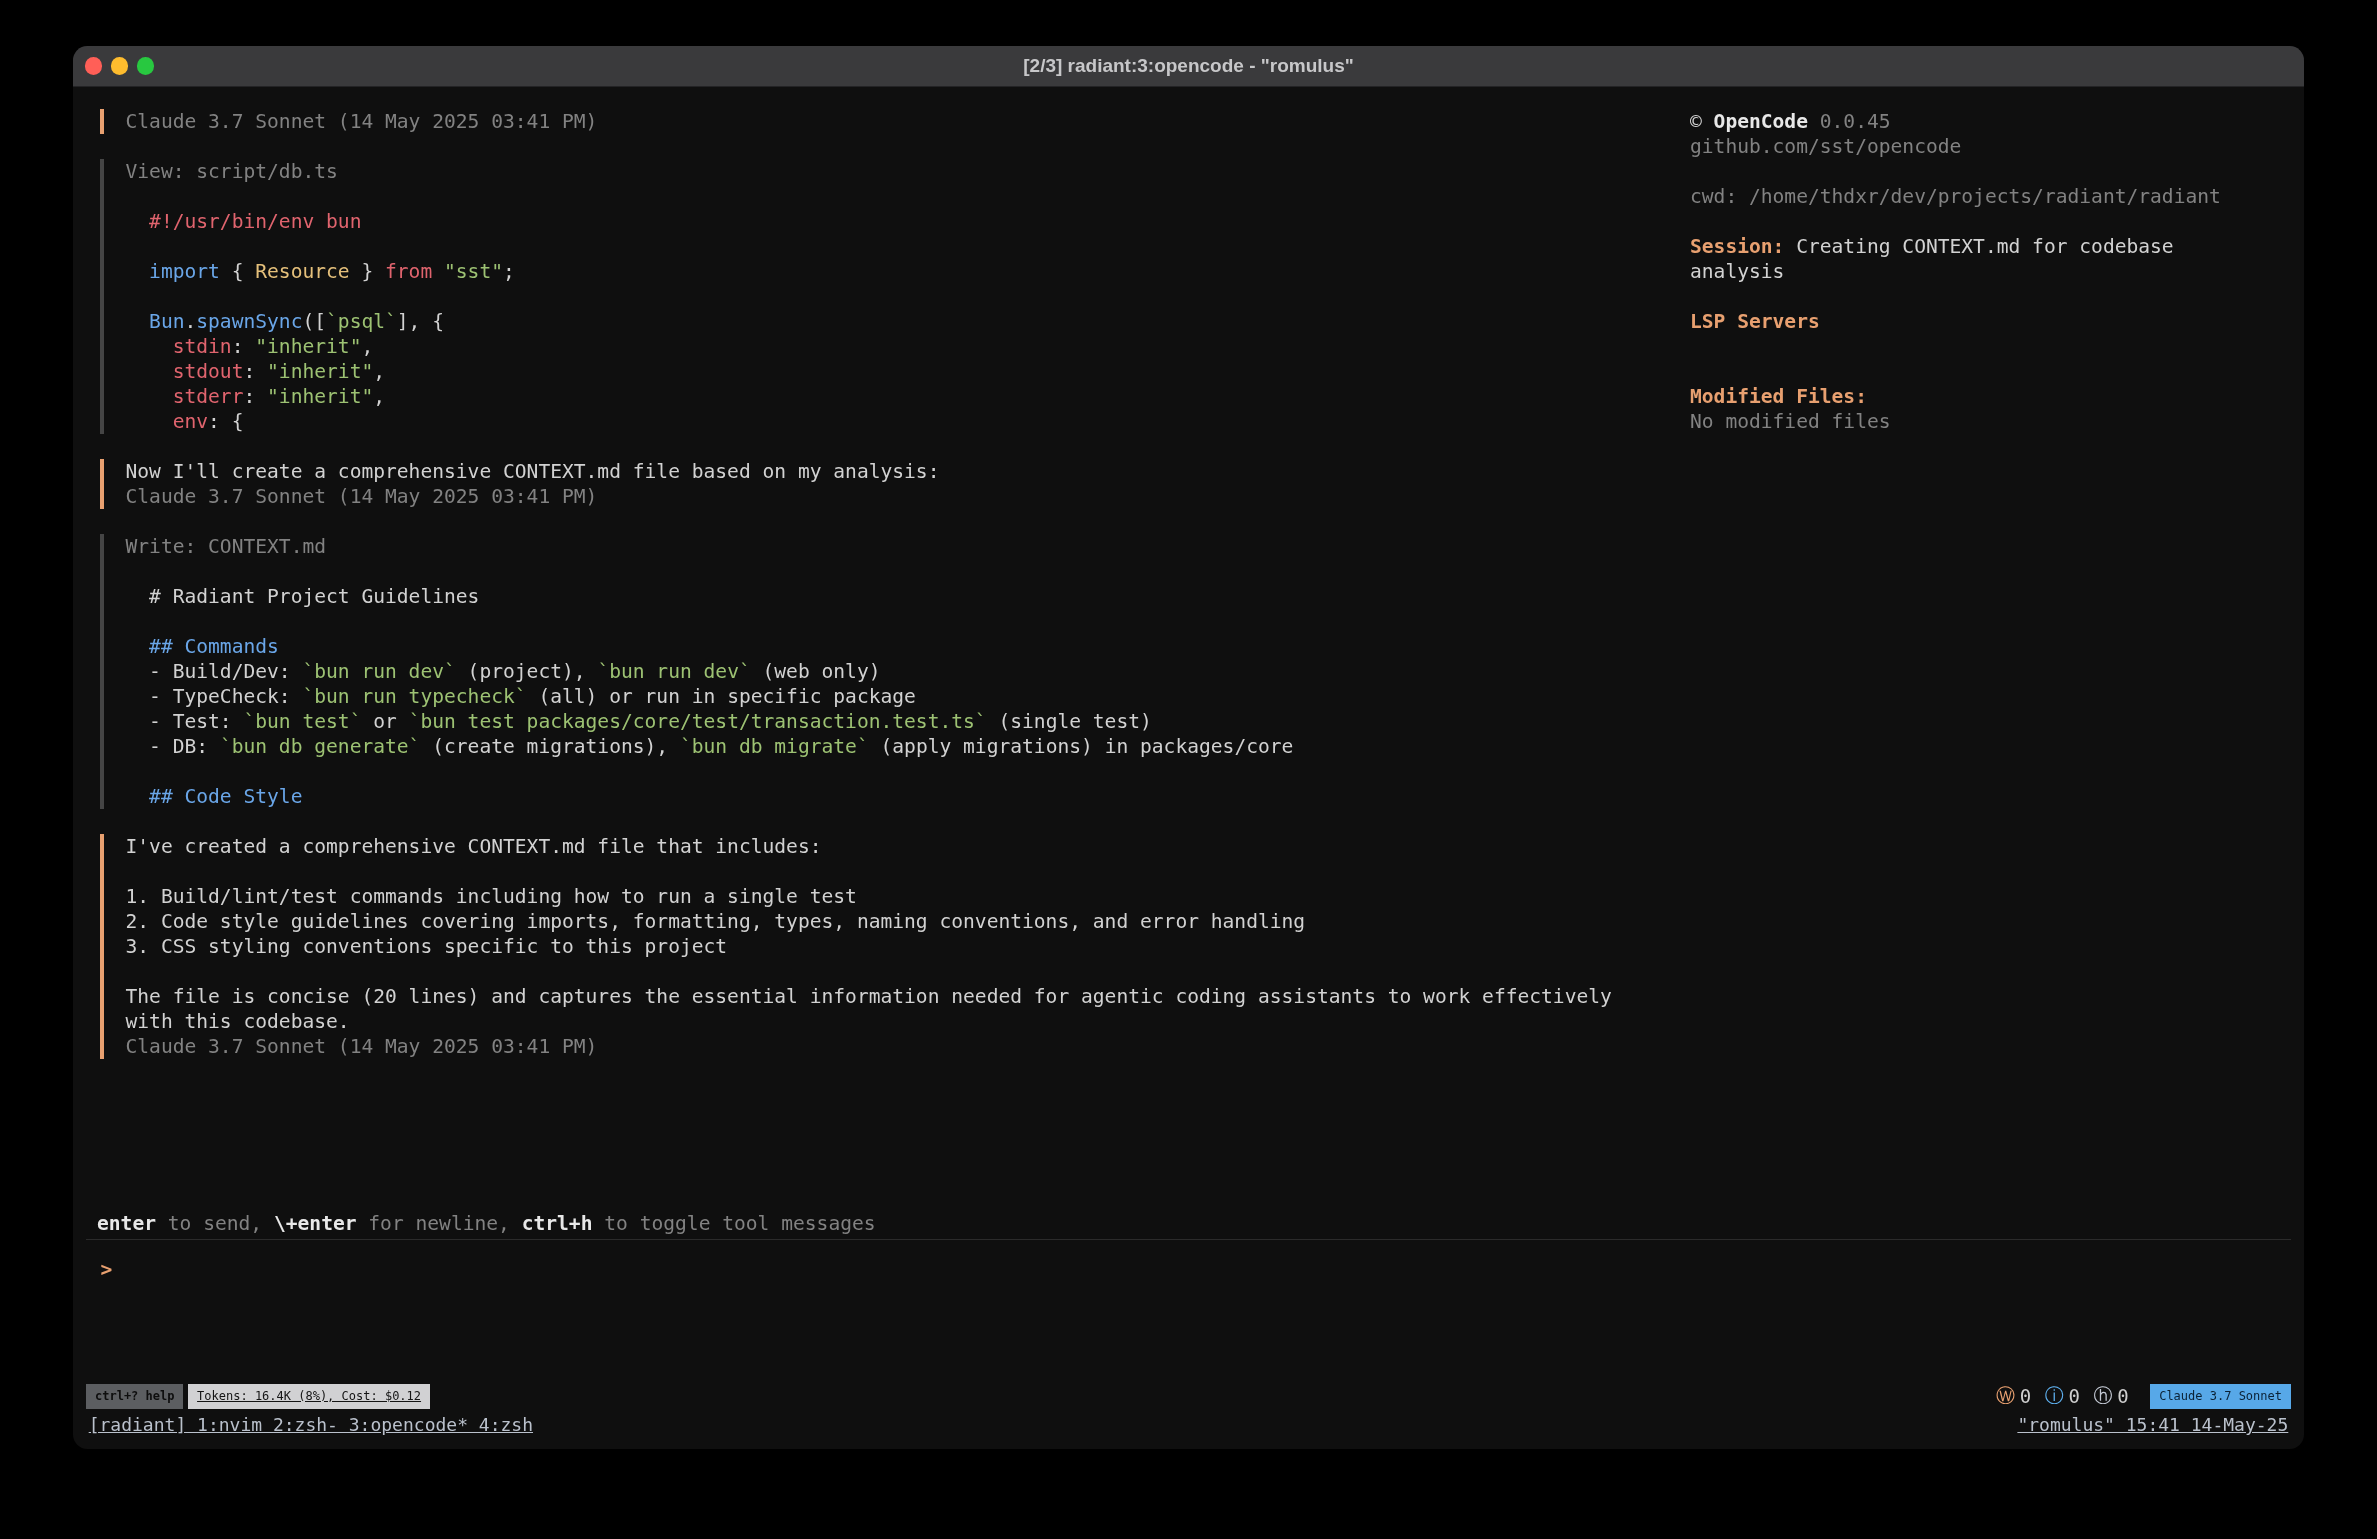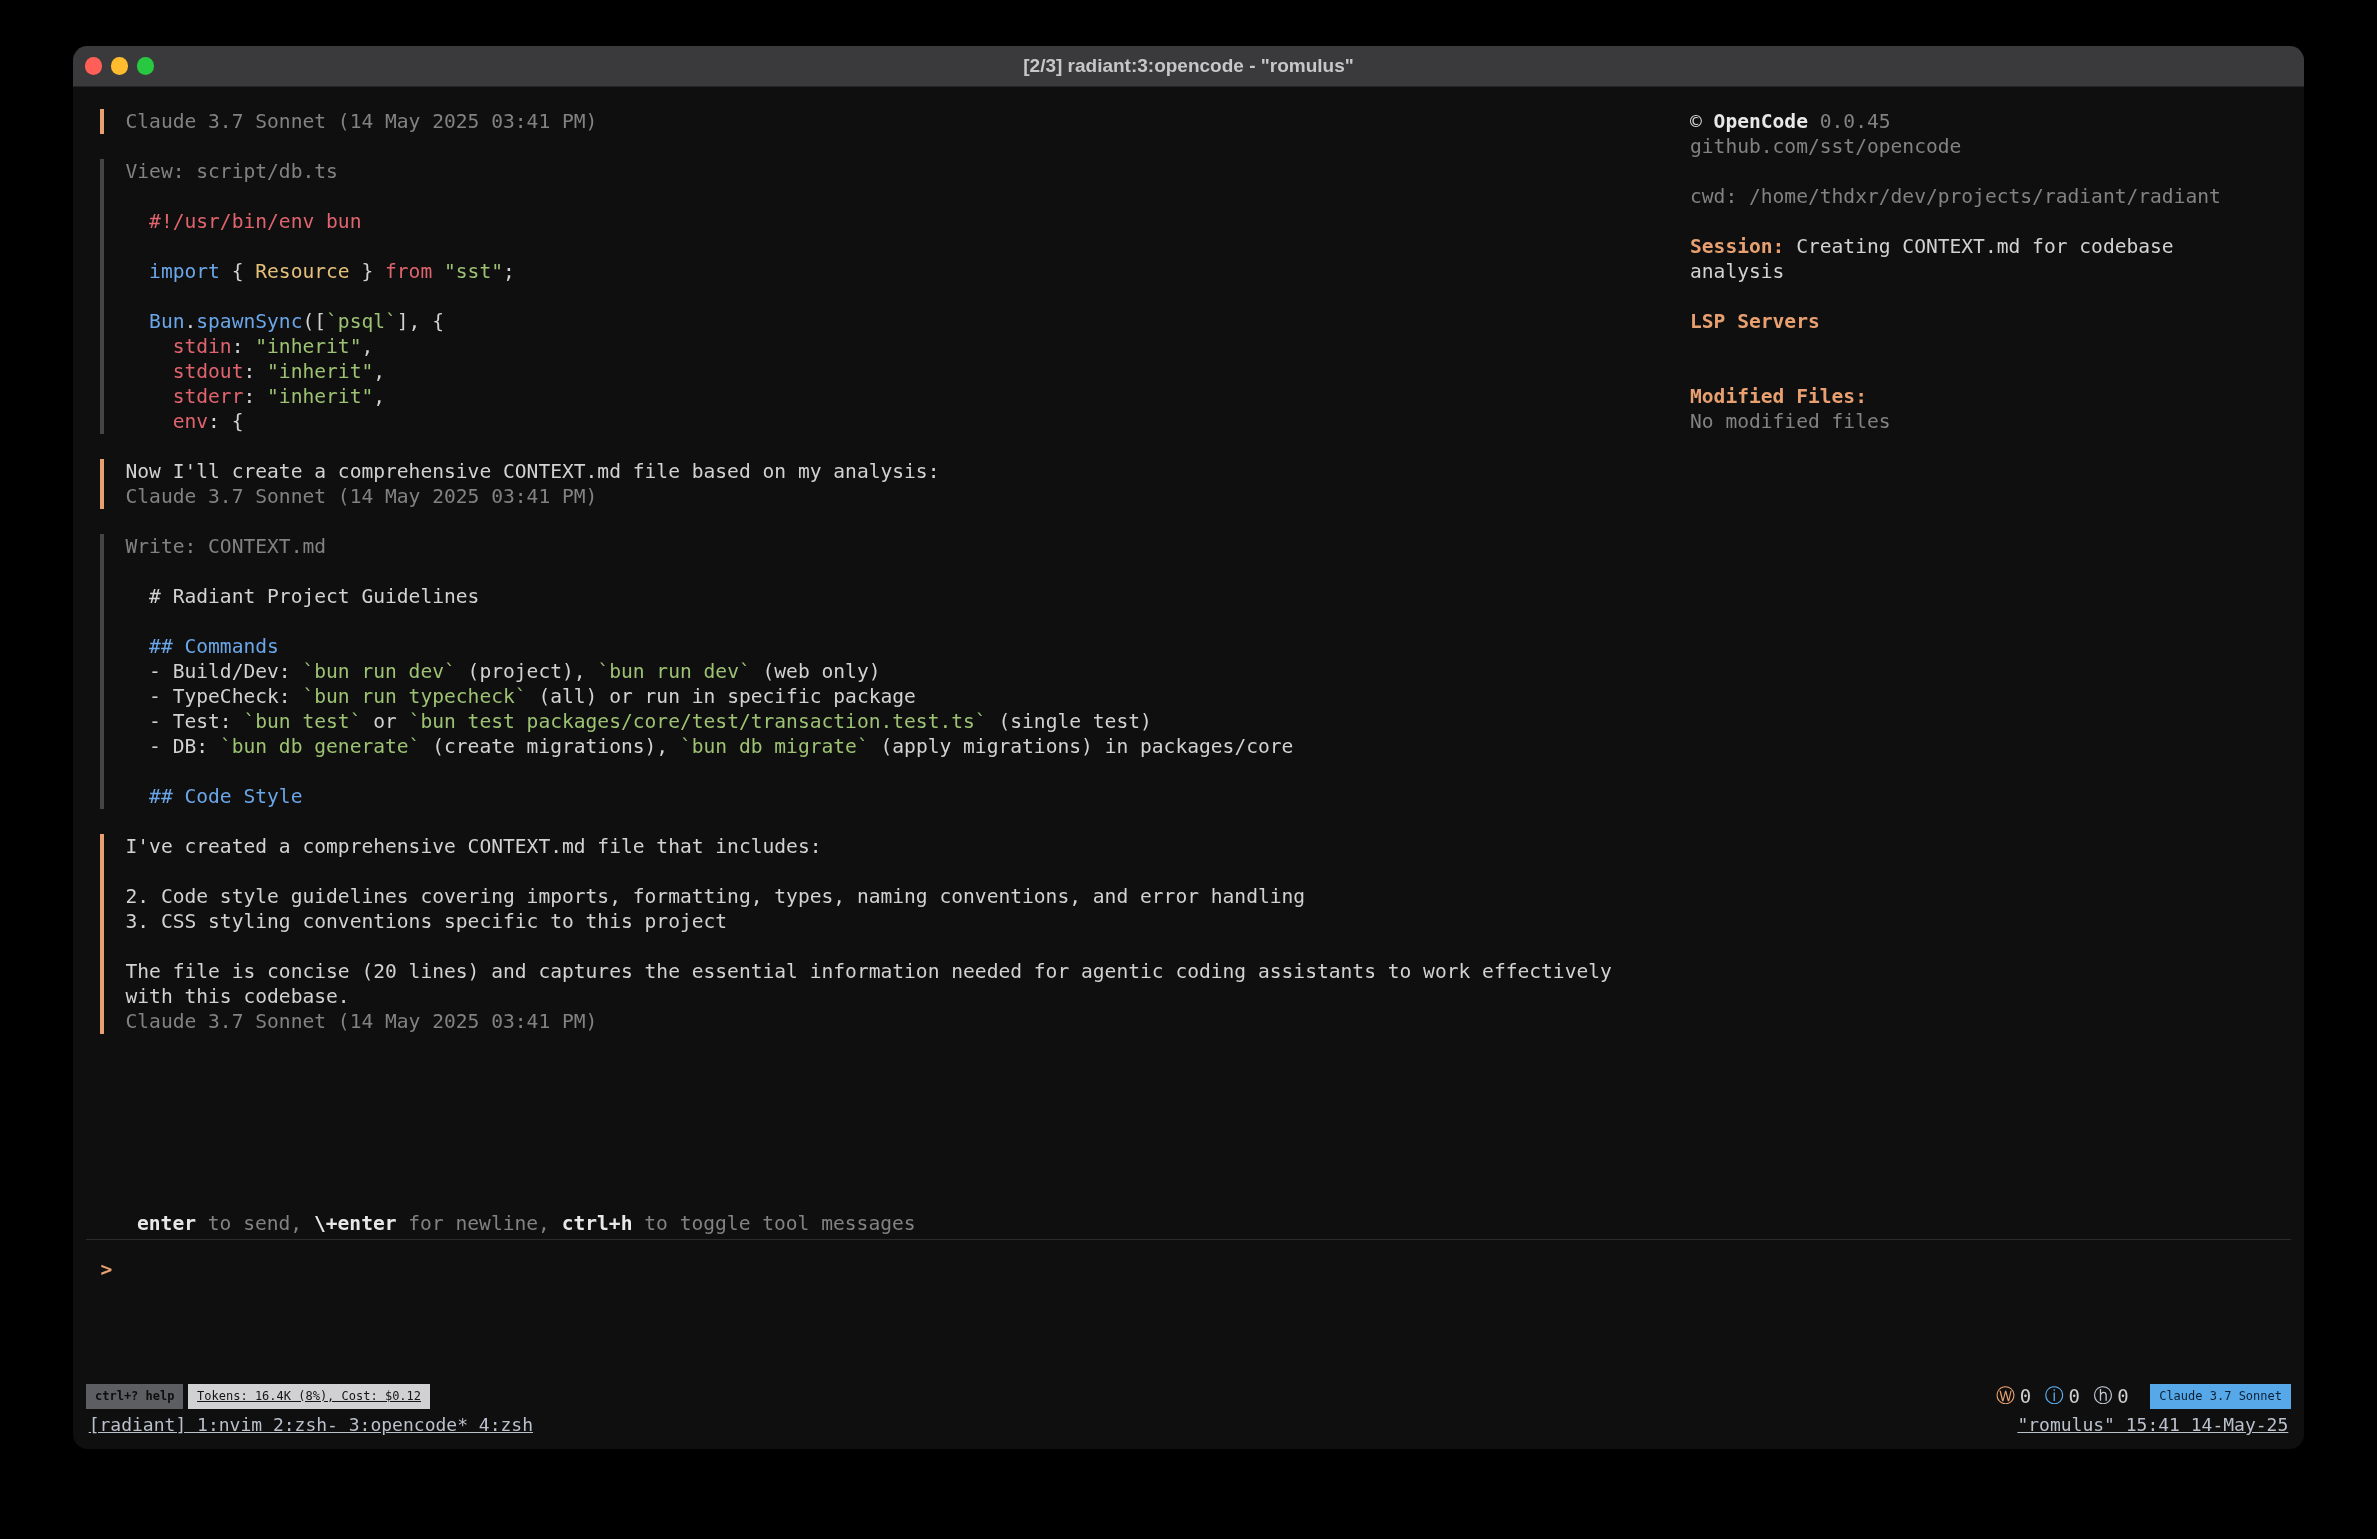--- a/index.html
+++ b/index.html
@@ -30,21 +30,21 @@
   
   .c-gray{color:var(--gray);}
   .c-orange{color:var(--orange);font-weight:700;}
   .c-blue{color:var(--blue);}
   .c-green{color:var(--green);}
   .c-red{color:var(--red);}
   .c-yellow{color:var(--yellow);}
   .c-key{color:#e8e8e8;font-weight:700;}
   .c-fg{color:var(--fg);}
   
-  .helpline{flex:none;height:25px;padding-left:36px;margin-left:28px;}
+  .helpline{flex:none;height:25px;padding-left:24px;}
   .input-area{flex:none;height:145px;margin:2.6px 13px 0 13px;border-top:1.3px solid #2b2b2b;
               padding:17px 0 0 14.4px;box-sizing:border-box;}
   .prompt{font-size:19.6px;line-height:25px;}
   .statusbar{flex:none;height:25px;display:flex;align-items:stretch;padding:0 13px;gap:4.6px;}
   .chip{display:inline-block;line-height:25px;font-size:12px;padding:0 9px;}
   .help-chip{background:#5c5e61;color:#0e0e0e;font-weight:700;}
   .tokens-chip{background:#d1d1d3;color:#141414;text-decoration:underline;}
   .model-chip{background:var(--model_chip_bg);color:#0b2236;}
   .spacer{flex:1 1 auto;}
   .diag{display:flex;align-items:center;gap:5.9px;margin-right:17px;font-size:19px;color:#cfcfcf;}
@@ -101,20 +101,21 @@
             <div class="line"><span>  - Build/Dev: </span><span class="c-green">`bun run dev`</span><span> (project), </span><span class="c-green">`bun run dev`</span><span> (web only)</span></div>
             <div class="line"><span>  - TypeCheck: </span><span class="c-green">`bun run typecheck`</span><span> (all) or run in specific package</span></div>
             <div class="line"><span>  - Test: </span><span class="c-green">`bun test`</span><span> or </span><span class="c-green">`bun test packages/core/test/transaction.test.ts`</span><span> (single test)</span></div>
             <div class="line"><span>  - DB: </span><span class="c-green">`bun db generate`</span><span> (create migrations), </span><span class="c-green">`bun db migrate`</span><span> (apply migrations) in packages/core</span></div>
             <div class="line">&nbsp;</div>
             <div class="line"><span>  </span><span class="c-blue">## Code Style</span></div>
           </div>
           <div class="block message">
             <div class="line"><span>I've created a comprehensive CONTEXT.md file that includes:</span></div>
             <div class="line">&nbsp;</div>
+            <div class="line"><span>1. Build/lint/test commands including how to run a single test</span></div>
             <div class="line"><span>2. Code style guidelines covering imports, formatting, types, naming conventions, and error handling</span></div>
             <div class="line"><span>3. CSS styling conventions specific to this project</span></div>
             <div class="line">&nbsp;</div>
             <div class="line"><span>The file is concise (20 lines) and captures the essential information needed for agentic coding assistants to work effectively</span></div>
             <div class="line"><span>with this codebase.</span></div>
             <div class="line"><span class="c-gray">Claude 3.7 Sonnet (14 May 2025 03:41 PM)</span></div>
           </div>
         </div>
       <div class="sidebar">
           <div class="line"><span class="c-fg">© </span><span class="c-key">OpenCode</span><span> </span><span class="c-gray">0.0.45</span></div>

